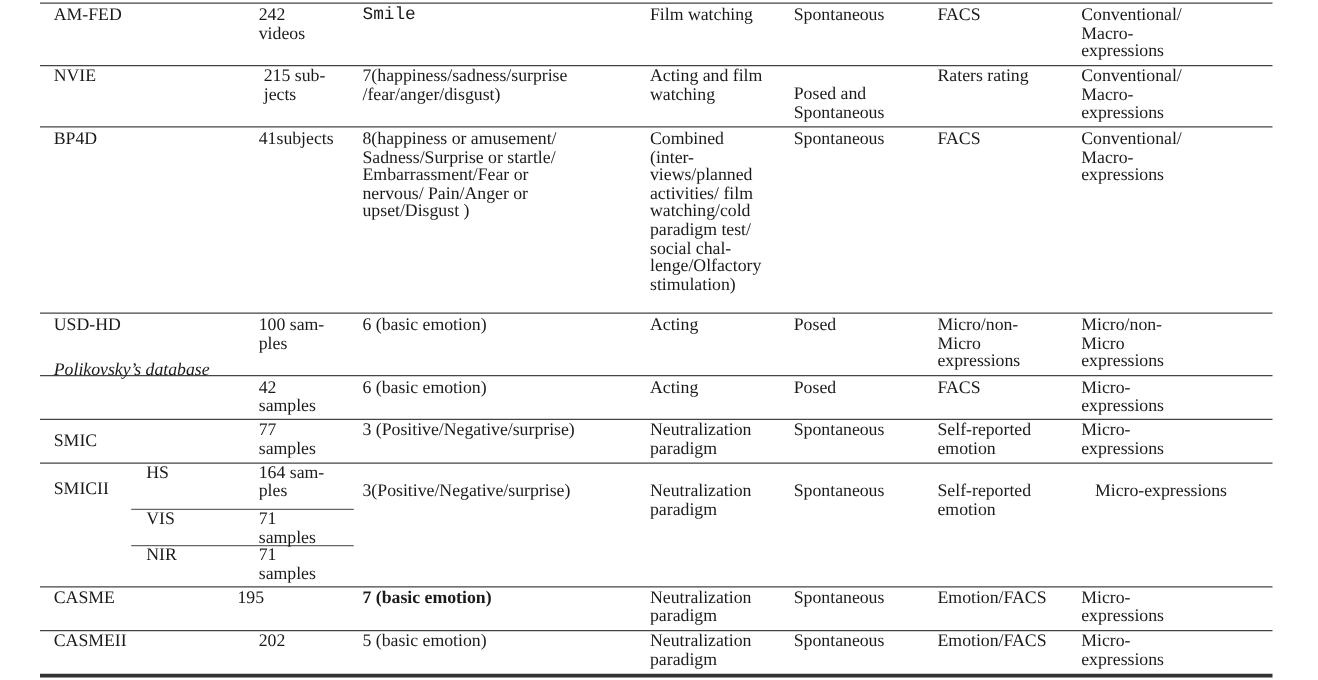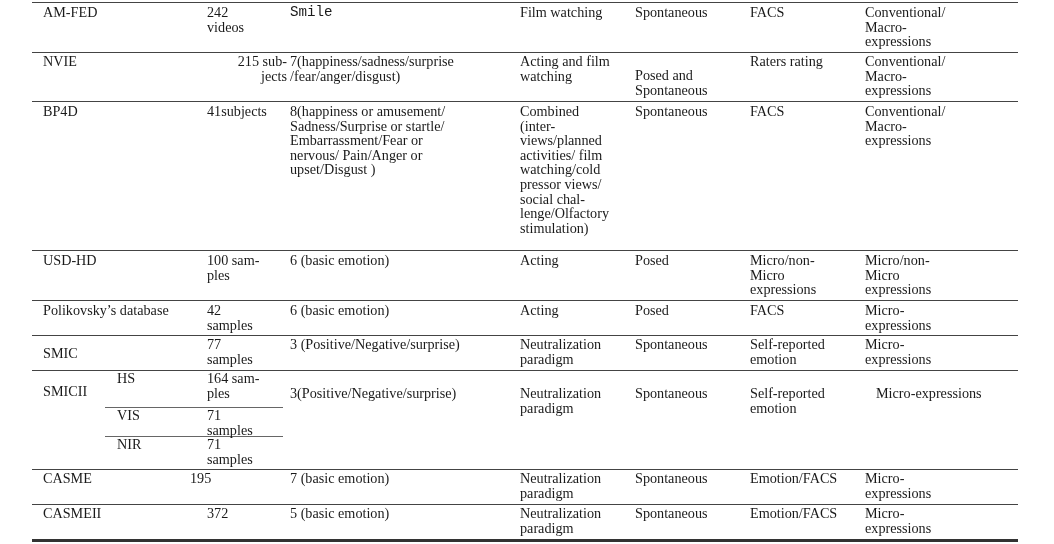--- a/index.html
+++ b/index.html
@@ -38,21 +38,21 @@
     <div class="cell" style="left:488px;top:5px;width:105px;">Film watching</div>
     <div class="cell" style="left:603px;top:5px;width:104px;">Spontaneous</div>
     <div class="cell" style="left:718px;top:5px;width:105px;">FACS</div>
     <div class="cell" style="left:833px;top:5px;width:150px;">Conventional/
 Macro-
 expressions</div>
   </div>
 
   <div>
     <div class="cell" style="left:11px;top:54px;">NVIE</div>
-    <div class="cell" style="left:189px;top:54px;width:66px;text-align:right;">215   sub-
+    <div class="cell" style="left:179px;top:54px;width:66px;">215   sub-
 jects</div>
     <div class="cell" style="left:258px;top:54px;width:216px;">7(happiness/sadness/surprise
 /fear/anger/disgust)</div>
     <div class="cell" style="left:488px;top:54px;width:105px;">Acting and film
 watching</div>
     <div class="cell" style="left:603px;top:54px;width:104px;margin-top:14px;">Posed          and
 Spontaneous</div>
     <div class="cell" style="left:718px;top:54px;width:105px;">Raters rating</div>
     <div class="cell" style="left:833px;top:54px;width:150px;">Conventional/
 Macro-
@@ -65,21 +65,21 @@
     <div class="cell" style="left:258px;top:104px;width:216px;">8(happiness   or   amusement/
 Sadness/Surprise   or   startle/
 Embarrassment/Fear                or
 nervous/      Pain/Anger      or
 upset/Disgust )</div>
     <div class="cell" style="left:488px;top:104px;width:105px;">Combined
 (inter-
 views/planned
 activities/  film
 watching/cold
-pressor      views/
+paradigm      test/
 social          chal-
 lenge/Olfactory
 stimulation)</div>
     <div class="cell" style="left:603px;top:104px;width:104px;">Spontaneous</div>
     <div class="cell" style="left:718px;top:104px;width:105px;">FACS</div>
     <div class="cell" style="left:833px;top:104px;width:150px;">Conventional/
 Macro-
 expressions</div>
   </div>
 
@@ -92,21 +92,21 @@
     <div class="cell" style="left:603px;top:253px;width:104px;">Posed</div>
     <div class="cell" style="left:718px;top:253px;width:105px;">Micro/non-
 Micro
 expressions</div>
     <div class="cell" style="left:833px;top:253px;width:150px;">Micro/non-
 Micro
 expressions</div>
   </div>
 
   <div>
-    <div class="cell" style="left:11px;top:303px;">Polikovsky’s database</div>
+    <div class="cell" style="left:11px;top:289px;font-style:italic;">Polikovsky’s database</div>
     <div class="cell" style="left:175px;top:303px;width:66px;">42
 samples</div>
     <div class="cell" style="left:258px;top:303px;width:216px;">6 (basic emotion)</div>
     <div class="cell" style="left:488px;top:303px;width:105px;">Acting</div>
     <div class="cell" style="left:603px;top:303px;width:104px;">Posed</div>
     <div class="cell" style="left:718px;top:303px;width:105px;">FACS</div>
     <div class="cell" style="left:833px;top:303px;width:150px;">Micro-
 expressions</div>
   </div>
 
@@ -140,32 +140,32 @@
 paradigm</div>
     <div class="cell" style="left:603px;top:386px;width:104px;">Spontaneous</div>
     <div class="cell" style="left:718px;top:386px;width:105px;">Self-reported
 emotion</div>
     <div class="cell" style="left:844px;top:386px;width:150px;">Micro-expressions</div>
   </div>
 
   <div>
     <div class="cell" style="left:11px;top:471px;text-align:right;">CASME</div>
     <div class="cell" style="left:158px;top:471px;width:66px;">195</div>
-    <div class="cell" style="left:258px;top:471px;width:216px;">7 (basic emotion)</div>
+    <div class="cell" style="left:258px;top:471px;width:216px;font-weight:bold;">7 (basic emotion)</div>
     <div class="cell" style="left:488px;top:471px;width:105px;">Neutralization
 paradigm</div>
     <div class="cell" style="left:603px;top:471px;width:104px;">Spontaneous</div>
     <div class="cell" style="left:718px;top:471px;width:105px;">Emotion/FACS</div>
     <div class="cell" style="left:833px;top:471px;width:150px;">Micro-
 expressions</div>
   </div>
 
   <div>
     <div class="cell" style="left:11px;top:506px;">CASMEII</div>
-    <div class="cell" style="left:175px;top:506px;width:66px;">372</div>
+    <div class="cell" style="left:175px;top:506px;width:66px;">202</div>
     <div class="cell" style="left:258px;top:506px;width:216px;">5 (basic emotion)</div>
     <div class="cell" style="left:488px;top:506px;width:105px;">Neutralization
 paradigm</div>
     <div class="cell" style="left:603px;top:506px;width:104px;">Spontaneous</div>
     <div class="cell" style="left:718px;top:506px;width:105px;">Emotion/FACS</div>
     <div class="cell" style="left:833px;top:506px;width:150px;">Micro-
 expressions</div>
   </div>
 </div>
 

